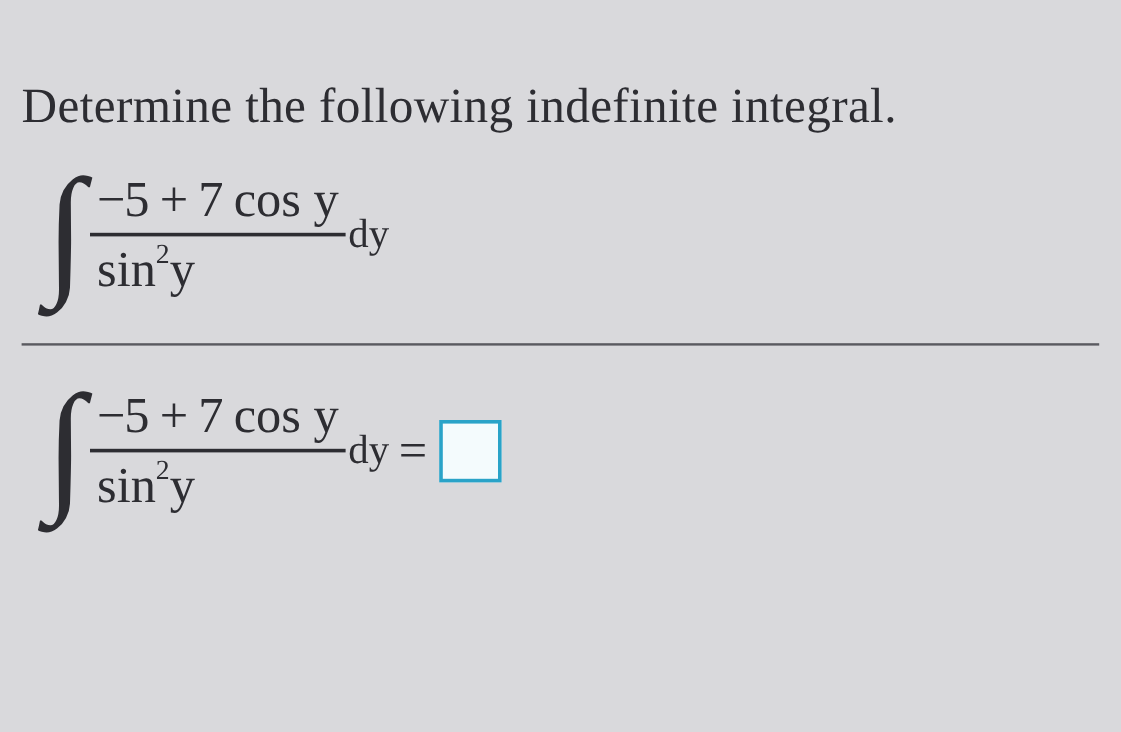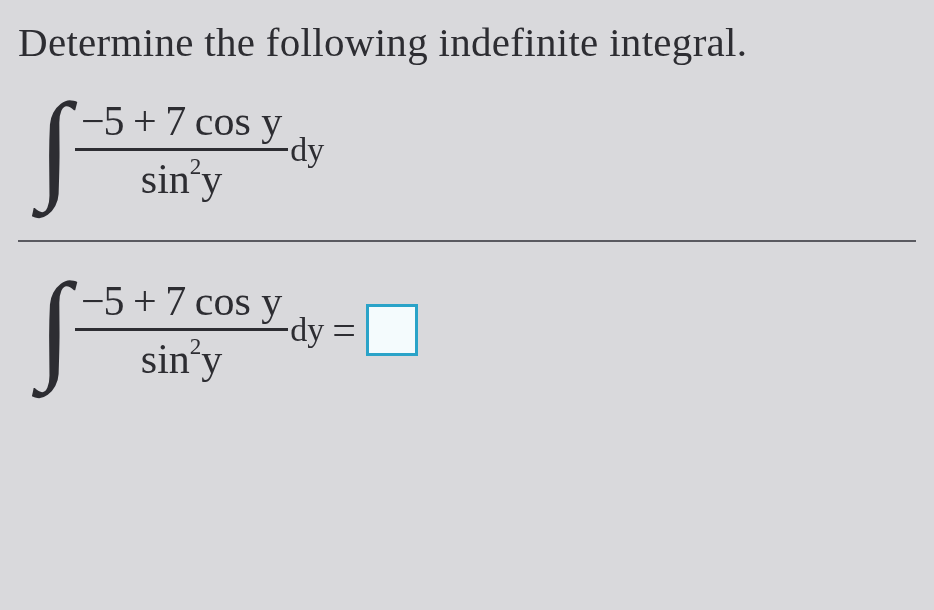--- a/index.html
+++ b/index.html
@@ -6,20 +6,21 @@
   body{
     width:934px;height:610px;
     background:#d9d9dc;
     font-family:"Times New Roman",serif;
     color:#2d2d32;
     box-sizing:border-box;
     overflow:hidden;
   }
   .page{
     padding:18px 18px 0 18px;
+    margin-top:46px;
   }
   .heading{
     font-size:41px;
     letter-spacing:0.3px;
     margin-bottom:24px;
   }
   .expr-block{
     display:flex;
     align-items:center;
     margin-left:20px;
@@ -28,21 +29,20 @@
     font-size:120px;
     line-height:1;
     font-weight:300;
     margin-right:4px;
     position:relative;
     top:-4px;
   }
   .frac{
     display:inline-flex;
     flex-direction:column;
-    align-items:center;
     font-size:42px;
     line-height:1.15;
   }
   .frac .num{padding:0 6px 2px 6px;white-space:nowrap}
   .frac .den{padding:4px 6px 0 6px;white-space:nowrap}
   .frac-bar{
     width:100%;
     border-top:3px solid #2d2d32;
   }
   .dy{

